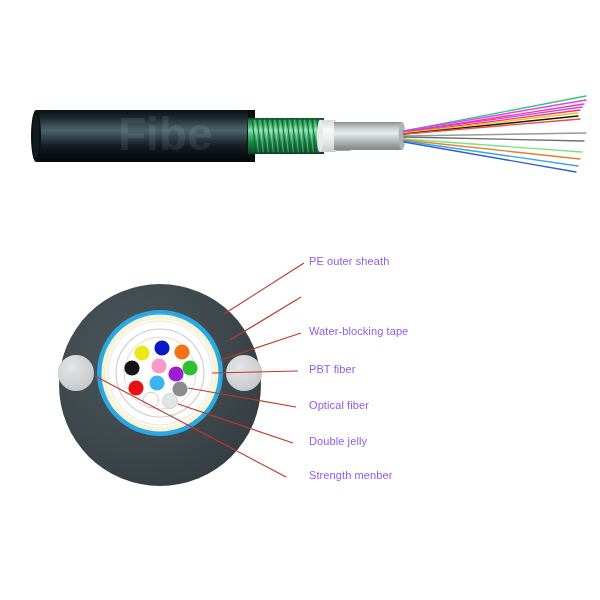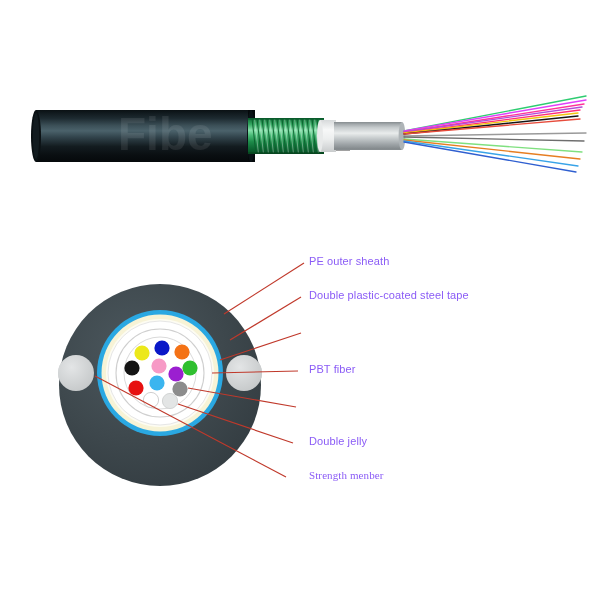--- a/index.html
+++ b/index.html
@@ -222,23 +222,24 @@
       <path d="M220 360 L301 333"></path>
       <path d="M212 373 L298 371"></path>
       <path d="M188 388 L296 407"></path>
       <path d="M178 404 L293 443"></path>
       <path d="M95 376 L286 477"></path>
     </g>
   </svg>
 
   <div class="callout-label" style="left:309px; top:255px;">PE outer sheath</div>
 
-  <div class="callout-label" style="left:309px; top:289px;">Double plastic-coated steel tape</div>
-
+
+  <div class="callout-label" style="left:309px; top:325px;">Water-blocking tape</div>
 
   <div class="callout-label" style="left:309px; top:363px;">PBT fiber</div>
 
+  <div class="callout-label" style="left:309px; top:399px;">Optical fiber</div>
 
   <div class="callout-label" style="left:309px; top:435px;">Double jelly</div>
 
-  <div class="callout-label" style="left:309px; top:469px;font-family:Liberation Serif, serif;">Strength menber</div>
+  <div class="callout-label" style="left:309px; top:469px;">Strength menber</div>
 
 </div>
 
 </body></html>

